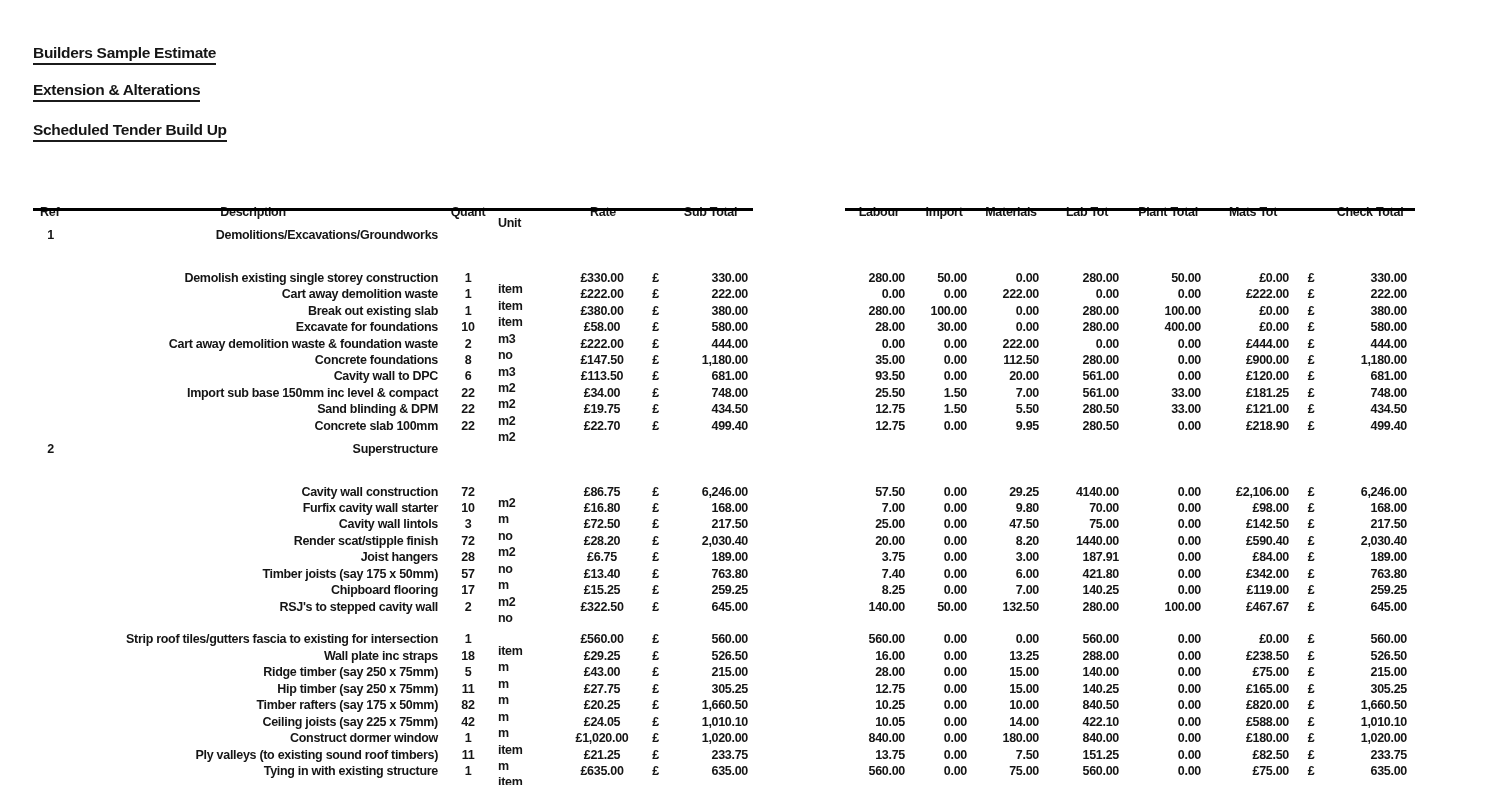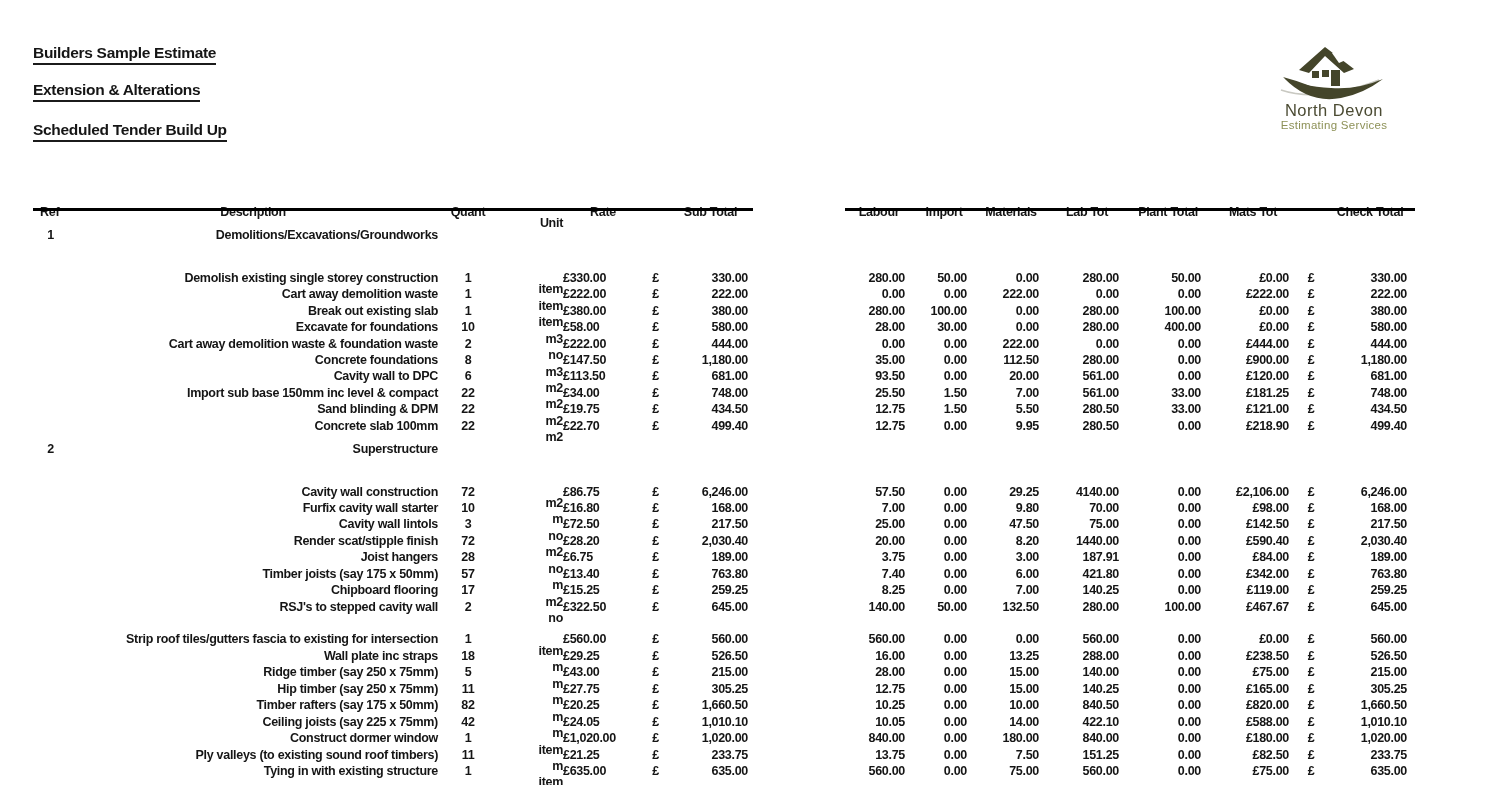--- a/index.html
+++ b/index.html
@@ -32,22 +32,22 @@
     font-size:12.5px; font-weight:bold; letter-spacing:-0.3px; line-height:1;
   }
   .row.header { position:relative; height:17px; }
   .rule { position:absolute; bottom:0; height:3px; background:#000; }
   .rule-left  { left:0;    width:720px; }
   .rule-right { left:812px; width:570px; }
   .cell { white-space:nowrap; }
   .c-ref   { text-align:center; }
   .c-desc  { text-align:right; overflow:visible; }
   .c-quant { text-align:center; }
-  .c-unit  { text-align:right;margin-top:23px; }
-  .c-rate  { text-align:left; padding-right:2px; }
+  .c-unit  { text-align:left;margin-top:23px; }
+  .c-rate  { text-align:center; padding-right:2px; }
   .c-psym, .c-psym2 { text-align:center; }
   .c-sub   { text-align:right; padding-right:5px; }
   .c-gap   { }
   .c-lab, .c-plant, .c-mat, .c-labtot, .c-plantt, .c-matst { text-align:right; padding-right:8px; }
   .c-check { text-align:right; padding-right:8px; }
   .row.header .c-ref  { text-align:left; padding-left:7px; }
   .row.header .c-desc, .row.header .c-rate, .row.header .c-sub,
   .row.header .c-lab, .row.header .c-plant, .row.header .c-mat,
   .row.header .c-labtot, .row.header .c-plantt, .row.header .c-matst,
   .row.header .c-check { text-align:center; padding-right:0; }
@@ -58,35 +58,20 @@
 <body>
 
 <div class="sheet">
 
   <div class="title-block">
     <span class="doc-title t1">Builders Sample Estimate</span>
     <span class="doc-title t2">Extension &amp; Alterations</span>
     <span class="doc-title t3">Scheduled Tender Build Up</span>
   </div>
 
-  <div class="logo">
-    <svg width="110" height="62" viewBox="0 0 110 62">
-      <path d="M2 50 Q40 63 100 40" fill="none" stroke="#c9c9c2" stroke-width="1.6"></path>
-      <polygon points="28,28 47,13 67,28 67,47 28,47" fill="#ffffff"></polygon>
-      <polygon points="20,30 46,7 75,29 65,33 46,16 30,33" fill="#44452a"></polygon>
-      <polygon points="53,13 62,9 69,19 60,23" fill="#ffffff"></polygon>
-      <rect x="33" y="31" width="7" height="7" fill="#44452a"></rect>
-      <rect x="43" y="30" width="7" height="7" fill="#44452a"></rect>
-      <rect x="52" y="30" width="9" height="16" fill="#44452a"></rect>
-      <path d="M5 38 Q30 64 62 58 Q84 54 104 39 Q78 50 52 48 Q22 46 5 38 Z" fill="#44452a"></path>
-      <path d="M4 37 Q20 52 48 54 Q30 44 4 37 Z" fill="#44452a"></path>
-    </svg>
-    <div class="logo-name">North Devon</div>
-    <div class="logo-tagline">Estimating Services</div>
-  </div>
 
   <div class="estimate-table">
     <div class="row header">
       <div class="cell c-ref">Ref</div>
       <div class="cell c-desc">Description</div>
       <div class="cell c-quant">Quant</div>
       <div class="cell c-unit">Unit</div>
       <div class="cell c-rate">Rate</div>
       <div class="cell c-psym"></div>
       <div class="cell c-sub">Sub Total</div>

